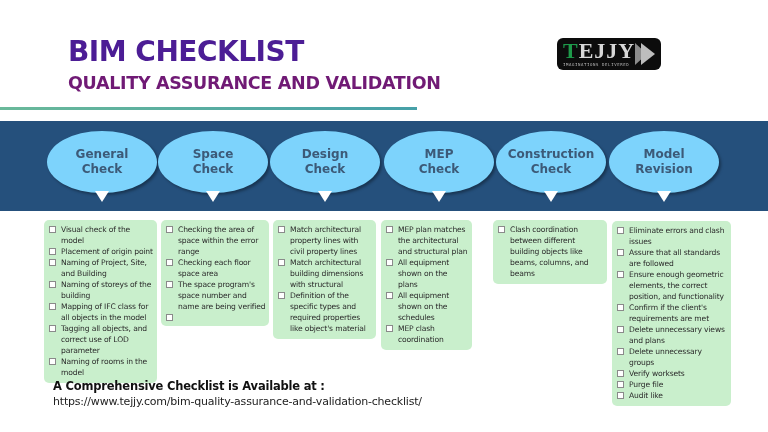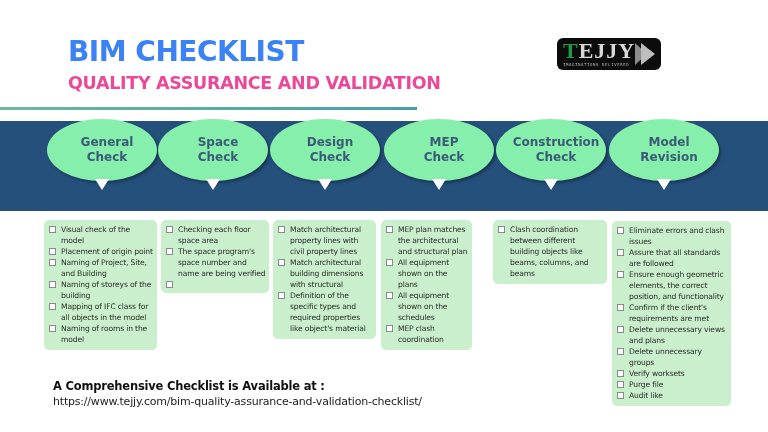--- a/index.html
+++ b/index.html
@@ -3,27 +3,27 @@
   <meta charset="utf-8">
   <style>
     * { box-sizing: border-box; margin: 0; padding: 0; }
     html, body { width: 768px; height: 432px; background: #ffffff; overflow: hidden; }
     body { position: relative; font-family: "Liberation Sans", "DejaVu Sans", sans-serif; }
 
     .title {
       position: absolute; left: 68px; top: 36px;
       font-family: "DejaVu Sans", sans-serif;
       font-weight: bold; font-size: 28px; letter-spacing: -0.5px;
-      color: #3b82f6; line-height: 32px;
+      color: #4c1d95; line-height: 32px;
     }
     .subtitle {
       position: absolute; left: 68px; top: 72px;
       font-family: "DejaVu Sans", sans-serif;
       font-weight: bold; font-size: 17.5px; letter-spacing: -0.3px;
-      color: #ec4899; line-height: 22px;
+      color: #701a75; line-height: 22px;
     }
     .accent-line {
       position: absolute; left: 0; top: 107px; width: 417px; height: 3px;
       background: linear-gradient(90deg, #6ab99a, #46a0a8);
     }
 
     .logo {
       position: absolute; left: 557px; top: 38px; width: 104px; height: 32px;
       background: #0c0c0c; border-radius: 6px;
       overflow: hidden;
@@ -48,24 +48,24 @@
       position: absolute; right: 14px; top: 5px; width: 0; height: 0;
       border-top: 11px solid transparent; border-bottom: 11px solid transparent;
       border-left: 12px solid #8c8c8c;
     }
 
     .band {
       position: absolute; left: 0; top: 121px; width: 768px; height: 90px;
       background: #25507c;
     }
     .bubble {
-      position: absolute; top: 119px; width: 110px; height: 62px;
-      background: #86efac; border-radius: 50%;
+      position: absolute; top: 131px; width: 110px; height: 62px;
+      background: #7dd3fc; border-radius: 50%;
       box-shadow: 2px 2px 3px rgba(0,0,0,0.35);
-      display: flex; align-items: center; justify-content: flex-end;
+      display: flex; align-items: center; justify-content: center;
       text-align: center;
     }
     .bubble::after {
       content: ""; position: absolute; left: 50%; bottom: -9px; margin-left: -7px;
       width: 0; height: 0;
       border-left: 7px solid transparent; border-right: 7px solid transparent;
       border-top: 11px solid #ffffff;
     }
     .bubble-label {
       font-family: "DejaVu Sans", sans-serif; font-weight: bold;
@@ -159,25 +159,33 @@
   <div class="item">
       <span class="cb"></span>
       <span class="item-text">Naming of storeys of the building</span>
     </div>
   <div class="item">
       <span class="cb"></span>
       <span class="item-text">Mapping of IFC class for all objects in the model</span>
     </div>
   <div class="item">
       <span class="cb"></span>
+      <span class="item-text">Tagging all objects, and correct use of LOD parameter</span>
+    </div>
+  <div class="item">
+      <span class="cb"></span>
       <span class="item-text">Naming of rooms in the model</span>
     </div>
 </div>
 
 <div class="card" style="left:161px; width:108px;">
+  <div class="item">
+      <span class="cb"></span>
+      <span class="item-text">Checking the area of space within the error range</span>
+    </div>
   <div class="item">
       <span class="cb"></span>
       <span class="item-text">Checking each floor space area</span>
     </div>
   <div class="item">
       <span class="cb"></span>
       <span class="item-text">The space program's space number and name are being verified</span>
     </div>
   <div class="item">
       <span class="cb"></span>

